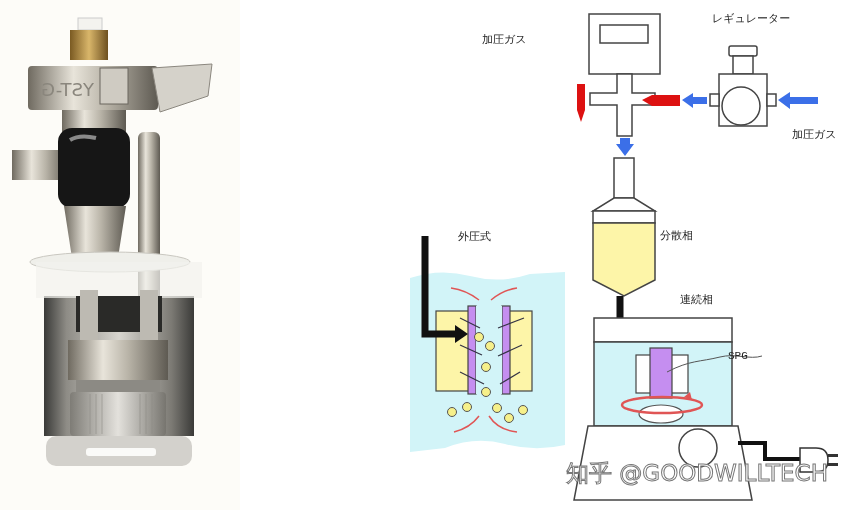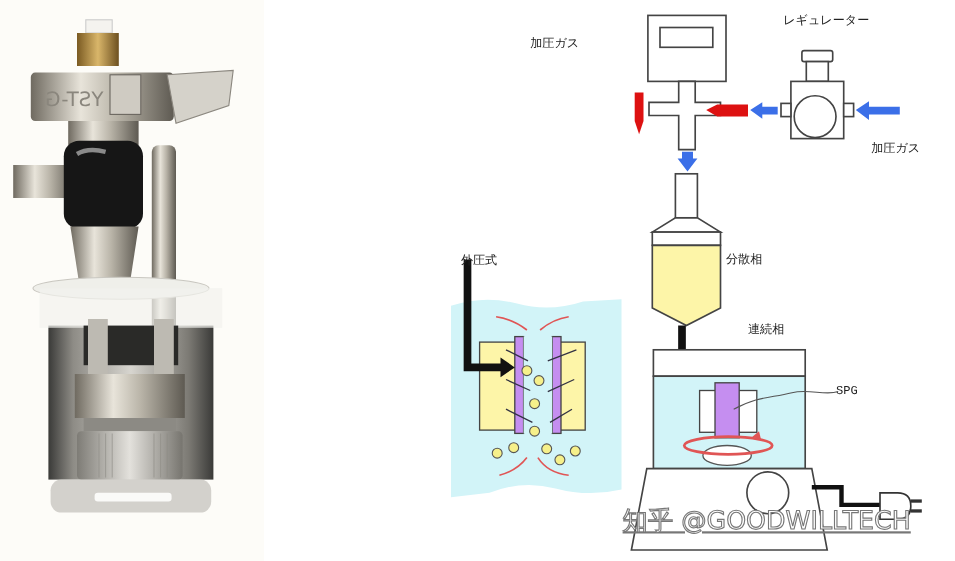--- a/index.html
+++ b/index.html
@@ -1,20 +1,20 @@
 <!DOCTYPE html>
 <html><head>
   <meta charset="utf-8">
   <style>
     html, body { margin: 0; padding: 0; background: #ffffff; }
     body { width: 868px; height: 510px; position: relative; overflow: hidden; font-family: "DejaVu Sans", sans-serif; }
     .photo { position: absolute; left: 0; top: 0; width: 240px; height: 510px; }
     .diagram { position: absolute; left: 380px; top: 0; width: 488px; height: 510px; }
     .lbl { position: absolute; font-size: 11px; color: #222; white-space: nowrap; font-family: Liberation Mono, monospace; }
-    .watermark { position: absolute; left: 566px; top: 458px; font-size: 23px; color: rgba(255,255,255,0.95); font-family: "DejaVu Sans", sans-serif; letter-spacing: 0px; -webkit-text-stroke: 1px #777; white-space: nowrap; text-decoration: underline; }
+    .watermark { position: absolute; left: 566px; top: 458px; font-size: 23px; color: rgba(255,255,255,0.95); font-family: "DejaVu Sans", sans-serif; letter-spacing: 0px; -webkit-text-stroke: 1px #777; white-space: nowrap; }
   </style>
 </head>
 <body>
 
 <svg class="photo" viewBox="0 0 240 510" xmlns="http://www.w3.org/2000/svg">
   <defs>
     <linearGradient id="steel" x1="0" x2="1" y1="0" y2="0">
       <stop offset="0" stop-color="#6f6a60"></stop>
       <stop offset="0.35" stop-color="#e8e4da"></stop>
       <stop offset="0.6" stop-color="#b9b4a8"></stop>
@@ -180,16 +180,16 @@
         <path d="M489,416 Q498,430 517,432"></path>
     </g>
   </g>
 </svg>
 
 <div class="lbl" style="left:482px; top:32px;">加圧ガス</div>
 <div class="lbl" style="left:712px; top:11px;">レギュレーター</div>
 <div class="lbl" style="left:792px; top:127px;">加圧ガス</div>
 <div class="lbl" style="left:660px; top:228px;">分散相</div>
 <div class="lbl" style="left:680px; top:292px;">連続相</div>
-<div class="lbl" style="left:419px; top:229px;">外圧式</div>
-<div class="lbl" style="left:760px; top:350px;">SPG</div>
+<div class="lbl" style="left:458px; top:229px;">外圧式</div>
+<div class="lbl" style="left:728px; top:350px;">SPG</div>
 
 <div class="watermark">知乎 @GOODWILLTECH</div>
 
 </body></html>

